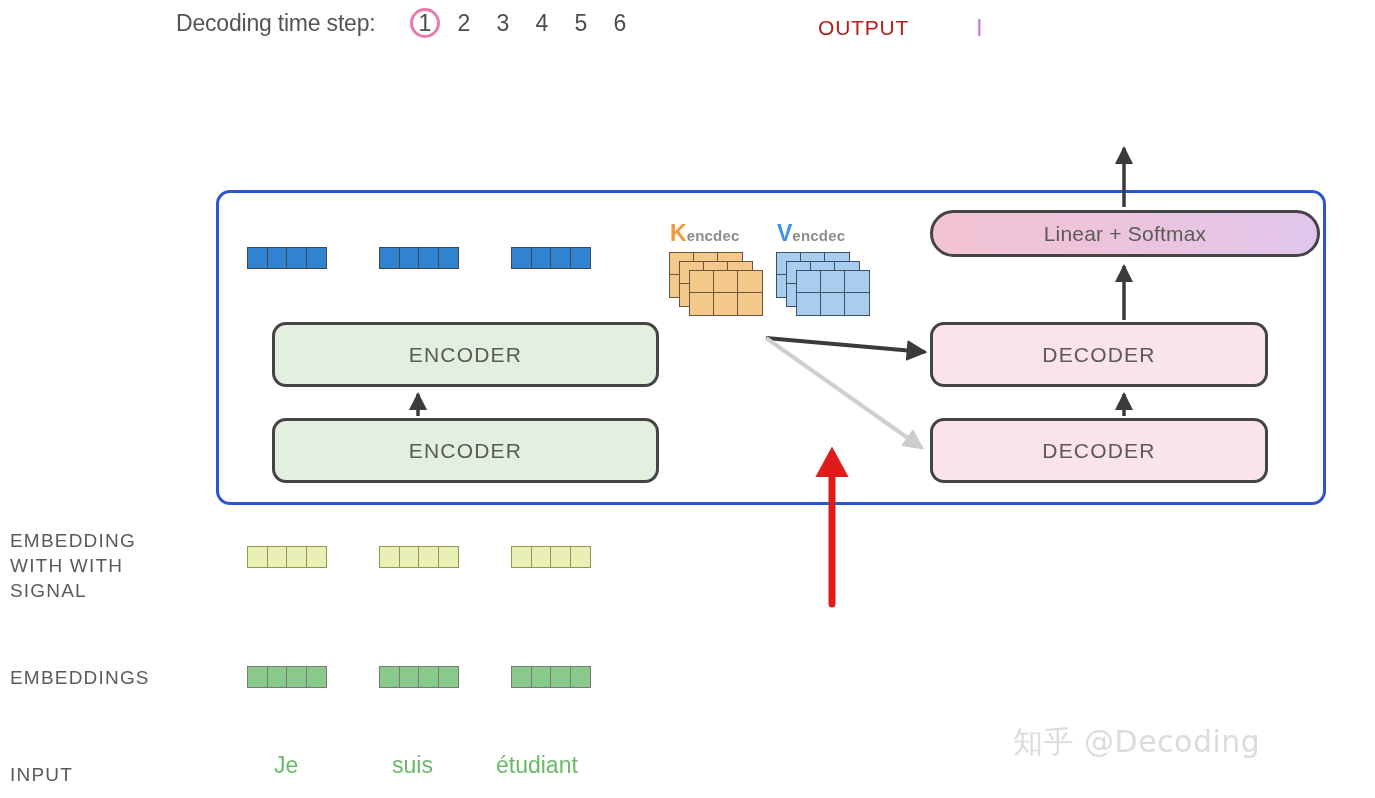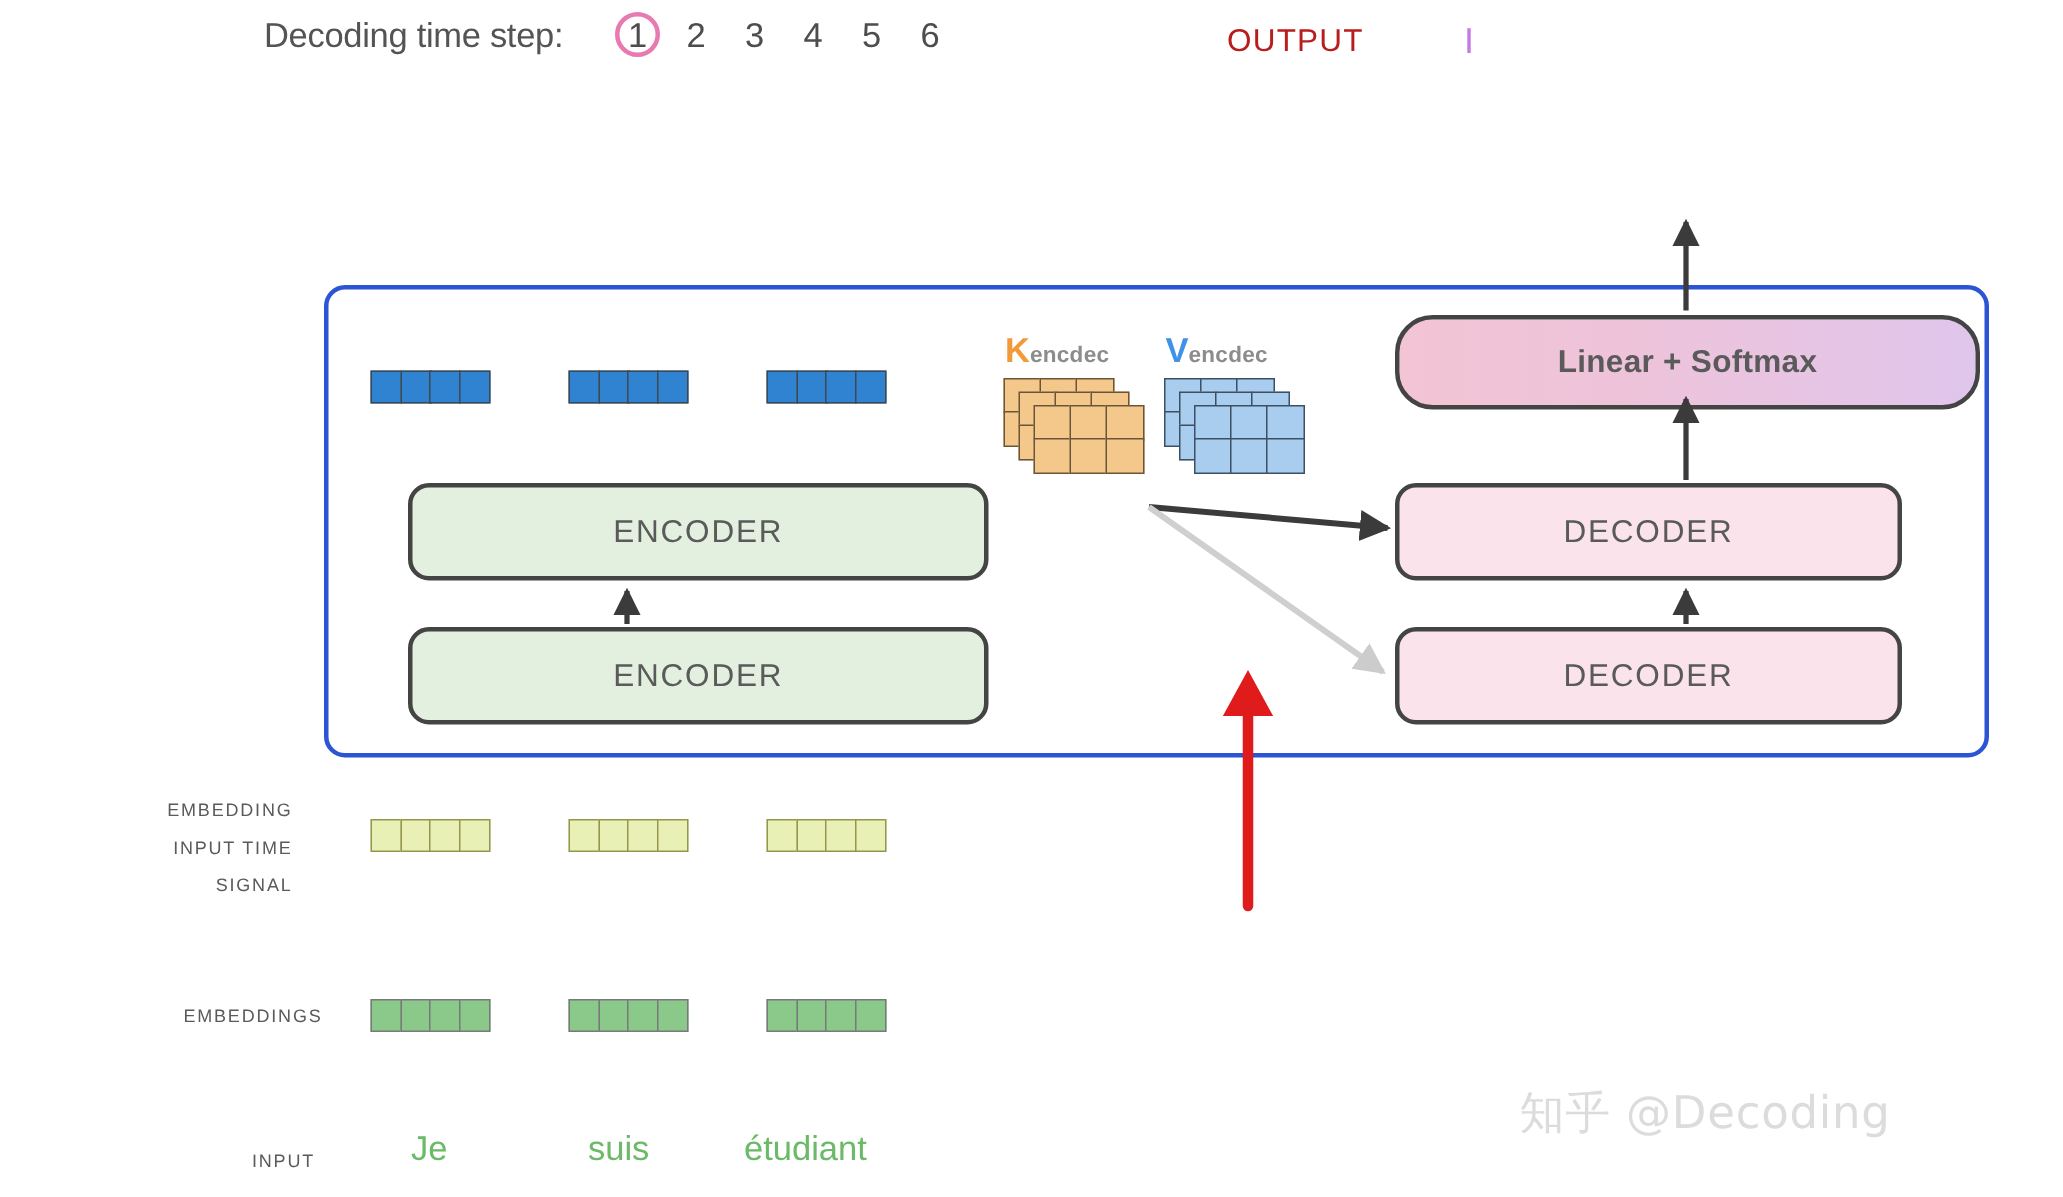--- a/index.html
+++ b/index.html
@@ -121,30 +121,30 @@
     height: 65px;
   }
   #decoder-top { top: 322px; }
   #decoder-bottom { top: 418px; }
 
   #linear-softmax {
     position: absolute;
     left: 930px;
     top: 210px;
     width: 390px;
-    height: 63px;
+    height: 47px;
     border: 3px solid #444444;
     border-radius: 25px;
     box-sizing: border-box;
     background: linear-gradient(90deg, #f2c4d4 0%, #eec3da 40%, #e0c6ec 100%);
     display: flex;
     align-items: center;
     justify-content: center;
     font-size: 21px;
-    font-weight: bold;
+    font-weight: normal;
     color: #5a5a5a;
     letter-spacing: 0.2px;
   }
 
   
   .vec-row {
     position: absolute;
     display: flex;
   }
   .vec {
@@ -223,22 +223,22 @@
     position: absolute;
     left: 0; top: 0;
     width: 1375px;
     height: 798px;
     pointer-events: none;
   }
 
   
   .side-label {
     position: absolute;
-    text-align: right;
-    font-size: 12px;
+    text-align: left;
+    font-size: 19px;
     letter-spacing: 1.2px;
     color: #5a5a5a;
     line-height: 25px;
   }
   #label-embedding-time { left: 10px; top: 528px; width: 185px; }
   #label-embeddings     { left: 10px; top: 665px; width: 205px; }
   #label-input          { left: 10px; top: 762px; width: 200px; }
 
   
   .input-word {
@@ -417,21 +417,21 @@
     <div class="vec col3">
       <div class="cell green"></div>
       <div class="cell green"></div>
       <div class="cell green"></div>
       <div class="cell green"></div>
     </div>
   </div>
 
   <div id="label-embedding-time" class="side-label">
     <div>EMBEDDING</div>
-    <div>INPUT TIME</div>
+    <div>WITH WITH</div>
     <div>SIGNAL</div>
   </div>
   <div id="label-embeddings" class="side-label">EMBEDDINGS</div>
   <div id="label-input" class="side-label">INPUT</div>
 
   <div id="input-word-0" class="input-word">Je</div>
   <div id="input-word-1" class="input-word">suis</div>
   <div id="input-word-2" class="input-word">étudiant</div>
 
   <svg id="arrow-layer" viewBox="0 0 1375 798">

